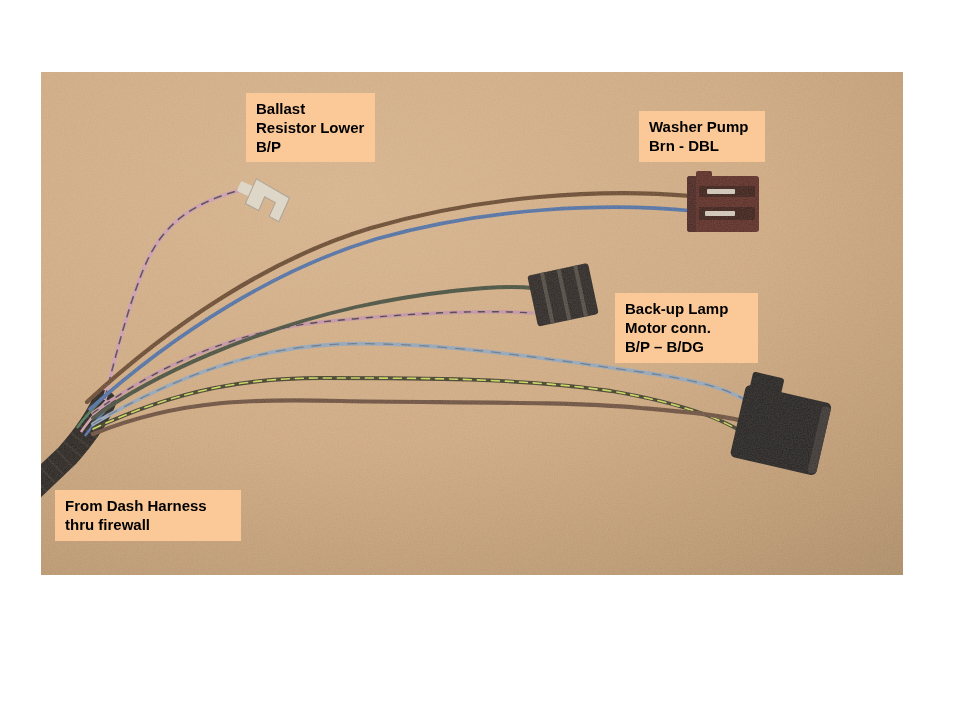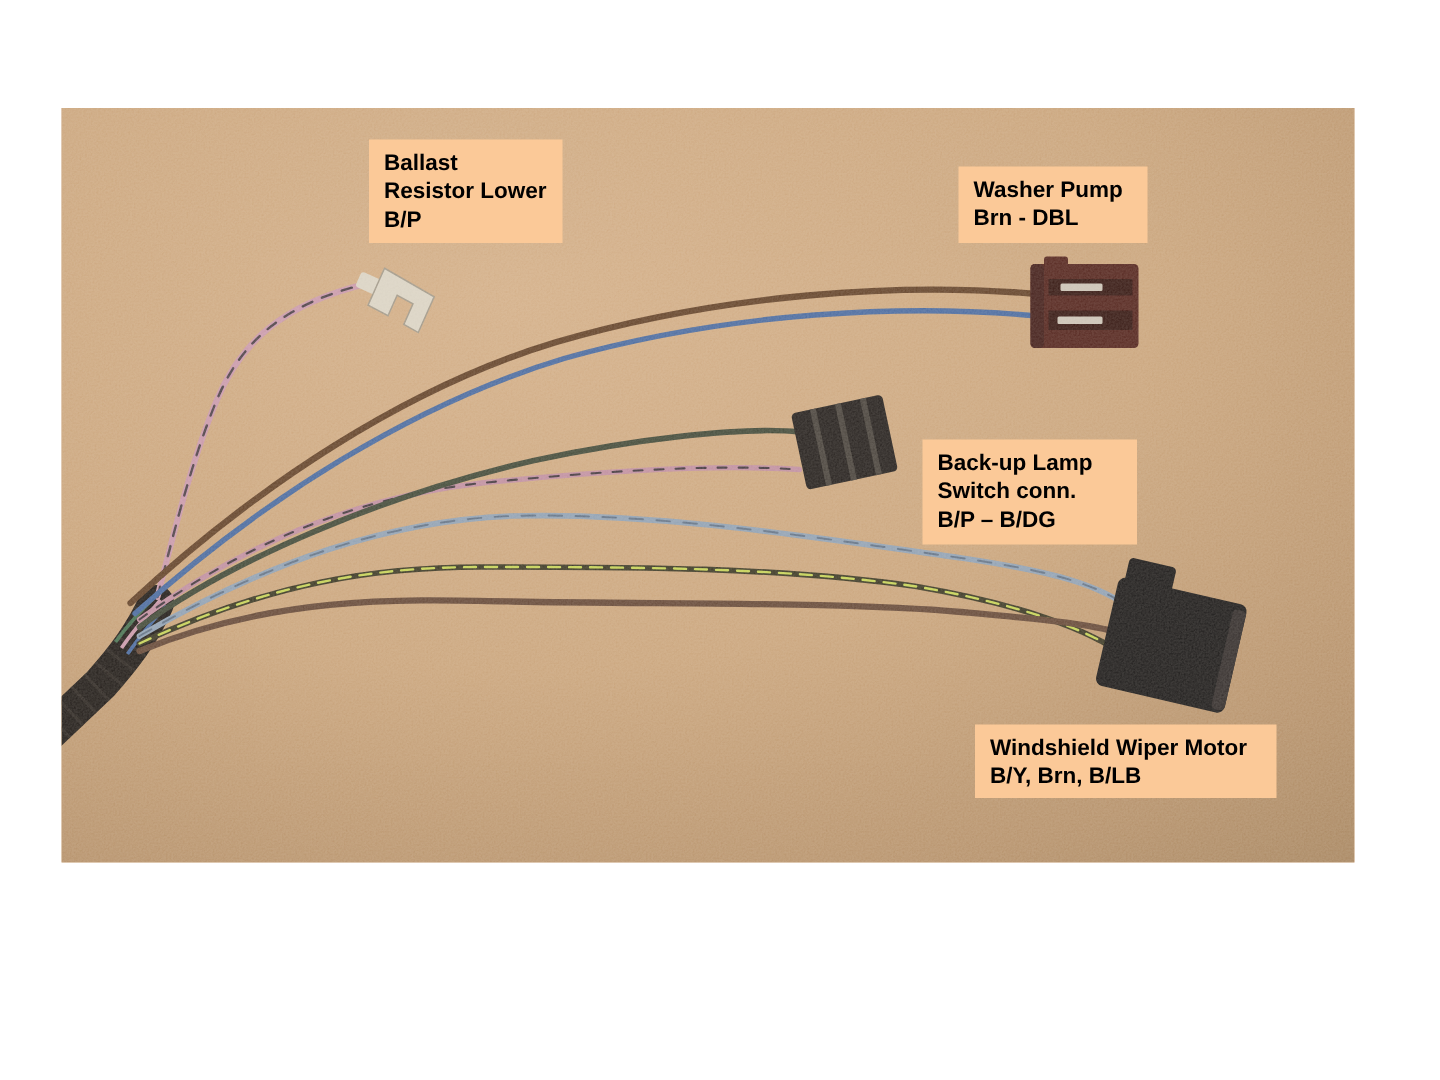--- a/index.html
+++ b/index.html
@@ -110,24 +110,24 @@
     </div>
 
     <div class="annotation lbl-ballast">
       <div>Ballast</div>
       <div>Resistor Lower</div>
       <div>B/P</div>
     </div>
 
     <div class="annotation lbl-backup">
       <div>Back-up Lamp</div>
-      <div>Switch conn.</div>
+      <div>Motor conn.</div>
       <div>B/P – B/DG</div>
     </div>
 
+    <div class="annotation lbl-dash">
+      <div>From Dash Harness</div>
+      <div>thru firewall</div>
+    </div>
 
-    <div class="annotation lbl-wiper">
-      <div>Windshield Wiper Motor</div>
-      <div>B/Y, Brn, B/LB</div>
-    </div>
 
   </div>
 </div>
 
 </body></html>

